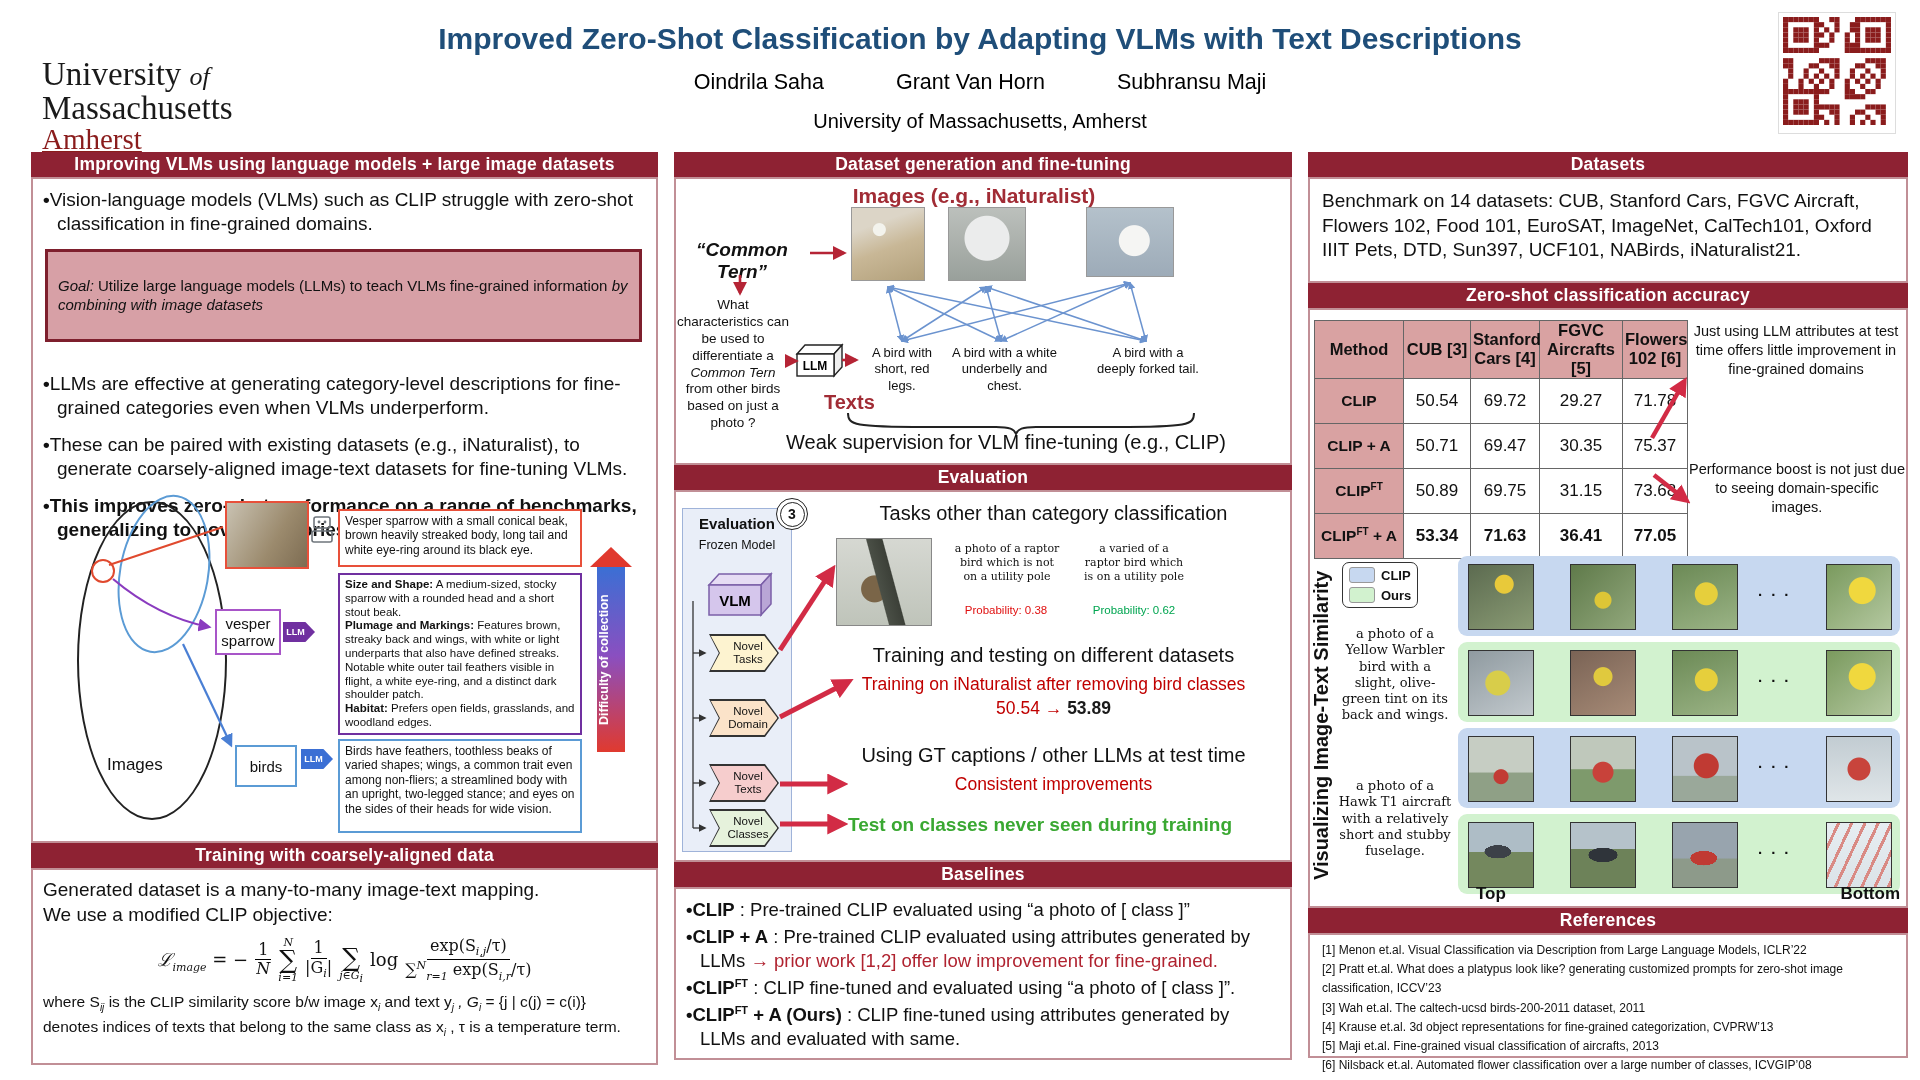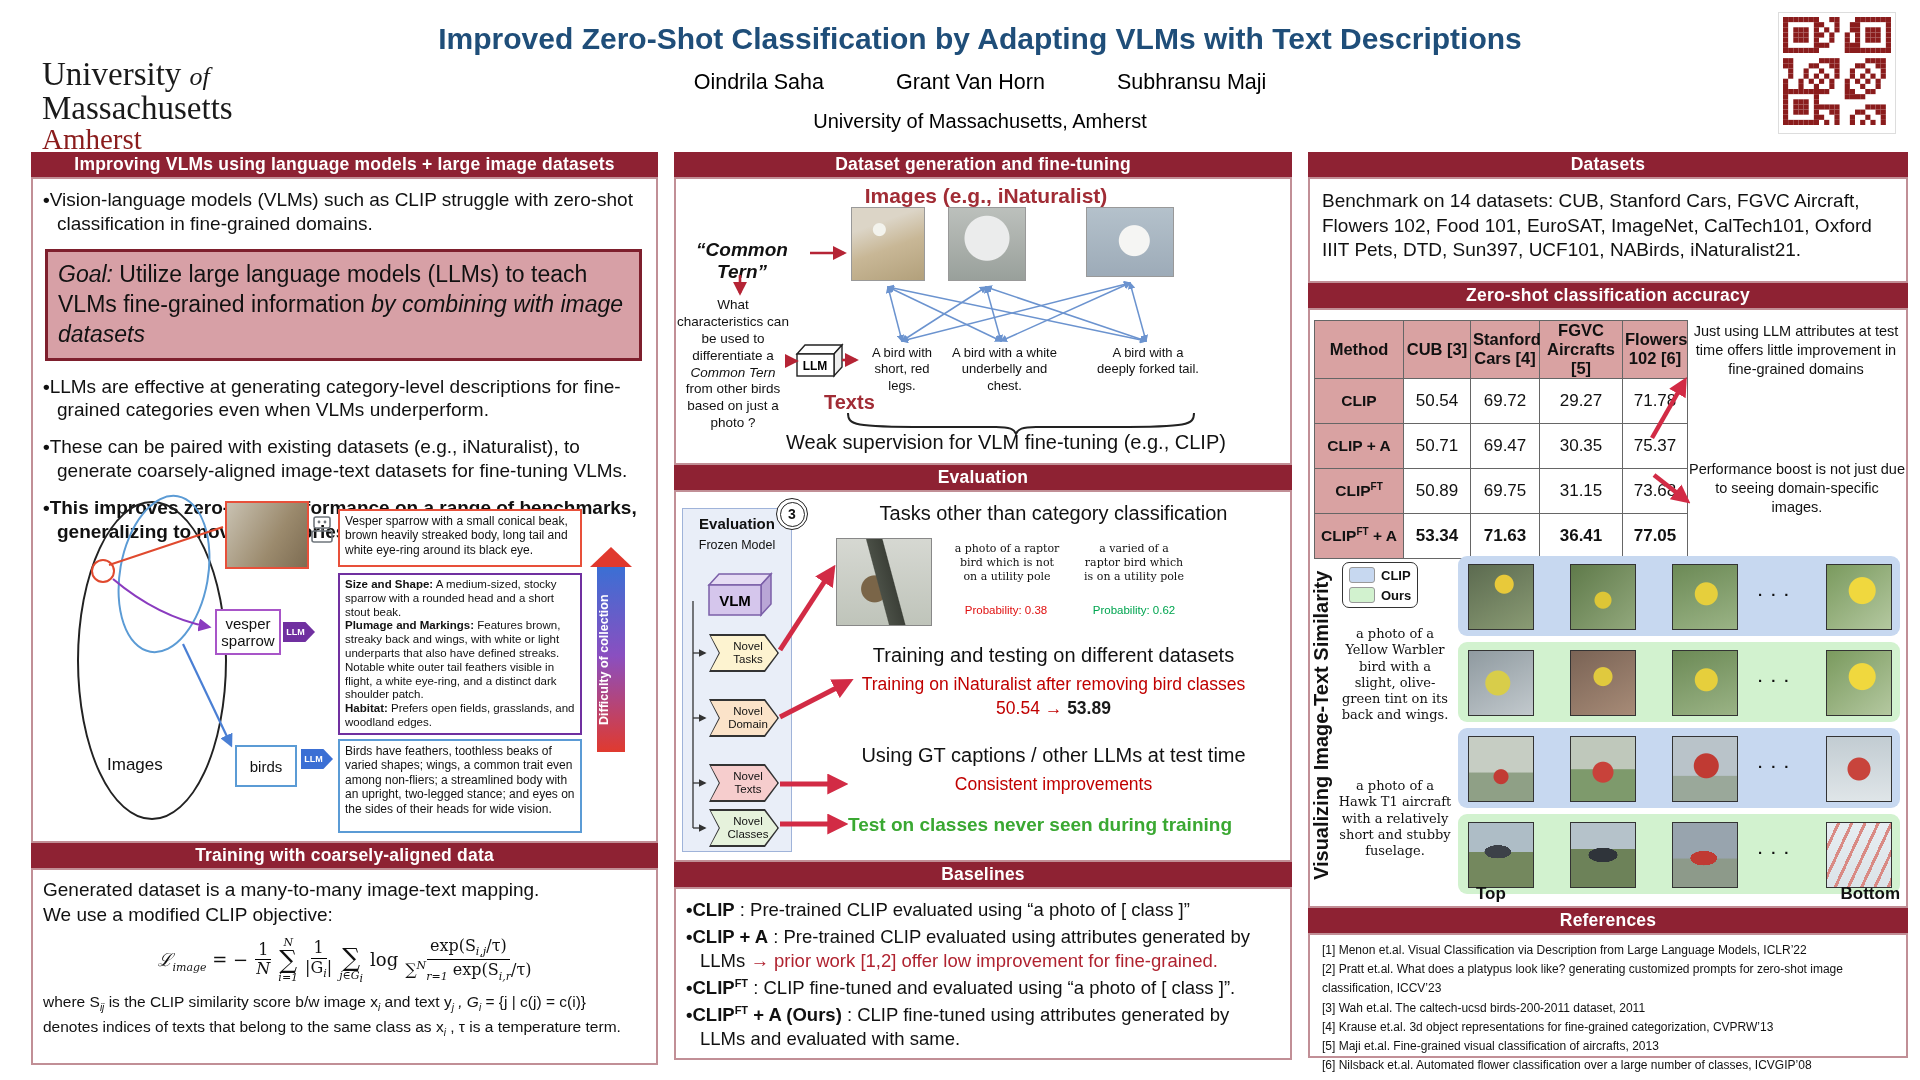--- a/index.html
+++ b/index.html
@@ -7,30 +7,30 @@
           font-family:"Liberation Sans",sans-serif;color:#111;}
   .abs{position:absolute;}
   .bar{position:absolute;background:#8e2233;color:#fff;font-weight:bold;font-size:17.5px;
        line-height:25px;text-align:center;height:25px;letter-spacing:.2px;}
   .cbox{position:absolute;border:2px solid #c18f96;background:#fff;box-sizing:border-box;}
   
   .logo{line-height:1.02;font-family:"Liberation Serif",serif;}
   .logo .l1{font-size:33px;color:#1a1a1a;}
   .logo .l1 .of{font-style:italic;font-size:26px;}
   .logo .l2{font-size:33px;color:#1a1a1a;}
-  .logo .l3{font-size:29px;color:#8a1c1c;}
+  .logo .l3{font-size:29px;color:#8a1c1c;text-decoration:underline;}
   .title{font-size:30px;font-weight:bold;color:#1f4e79;text-align:center;}
   .authors{display:flex;justify-content:center;gap:72px;font-size:21.5px;color:#000;}
   .affil{text-align:center;font-size:20px;color:#000;}
   .qr-wrap{position:absolute;background:#fff;border:1px solid #ddd;padding:4px;}
   
   .bullets{font-size:19px;line-height:1.26;}
   .bullet{margin:0 0 13px 0;padding-left:14px;text-indent:-14px;}
-  .goalbox{background:#d7a0a6;border:3px solid #7e1f2d;padding:8px 10px;margin:2px 2px 14px 2px;
-           font-size:23px;line-height:1.3;}
+  .goalbox{background:#d7a0a6;border:3px solid #7e1f2d;padding:24px 10px;margin:2px 2px 30px 2px;
+           font-size:15px;line-height:1.3;}
   .it{font-style:italic;}
   .b{font-weight:bold;}
   .small-box{border:2px solid;box-sizing:border-box;display:flex;align-items:center;
              justify-content:center;text-align:center;background:#fff;}
   .llm-tag{clip-path:polygon(0 0,70% 0,100% 50%,70% 100%,0 100%);color:#fff;font-weight:bold;
            font-size:9px;display:flex;align-items:center;justify-content:center;padding-right:7px;box-sizing:border-box;}
   .desc{border-width:2.5px;border-style:solid;box-sizing:border-box;font-size:11.5px;line-height:1.2;
         padding:3px 5px;background:#fff;}
   .grad-arrow{background:linear-gradient(180deg,#e03a2f 0%,#8a4fc0 52%,#3b6fd4 100%);}
   .grad-head{width:0;height:0;border-left:21px solid transparent;border-right:21px solid transparent;
@@ -443,21 +443,21 @@
         </span>
     </div>
     <div class="where" style="padding:6px 12px 0 10px;">
       <span>where S</span><sub class="it">ij</sub><span> is the CLIP similarity score b/w image x</span><sub class="it">i</sub><span> and text y</span><sub class="it">j</sub><span class="it"> , G</span><sub class="it">i</sub><span> = {j | c(j) = c(i)} denotes indices of texts that belong to the same class as x</span><sub class="it">i</sub><span> , τ is a temperature term.</span>
     </div>
   </div>
 
   
   <div class="bar" style="left:674px;top:152px;width:618px;">Dataset generation and fine-tuning</div>
   <div class="cbox" style="left:674px;top:177px;width:618px;height:288px;">
-    <div class="abs redlbl" style="left:140px;top:5px;width:340px;text-align:center;font-size:21px;">Images (e.g., iNaturalist)</div>
+    <div class="abs redlbl" style="left:128px;top:5px;width:340px;text-align:center;font-size:21px;">Images (e.g., iNaturalist)</div>
     <div class="abs mimg mi1" style="left:175px;top:28px;width:74px;height:74px;"></div>
     <div class="abs mimg mi2" style="left:272px;top:28px;width:78px;height:74px;"></div>
     <div class="abs mimg mi3" style="left:410px;top:28px;width:88px;height:70px;"></div>
 
     <div class="abs it b" style="left:0px;top:60px;width:132px;text-align:center;font-size:19px;">“Common Tern”</div>
     <div class="abs mtxt" style="left:0px;top:118px;width:114px;font-size:13.5px;">
       <span>What characteristics can be used to differentiate a </span><span class="it">Common Tern</span><span> from other birds based on just a photo ?</span>
     </div>
 
     <svg class="abs" style="left:118px;top:164px;" width="50" height="36">

